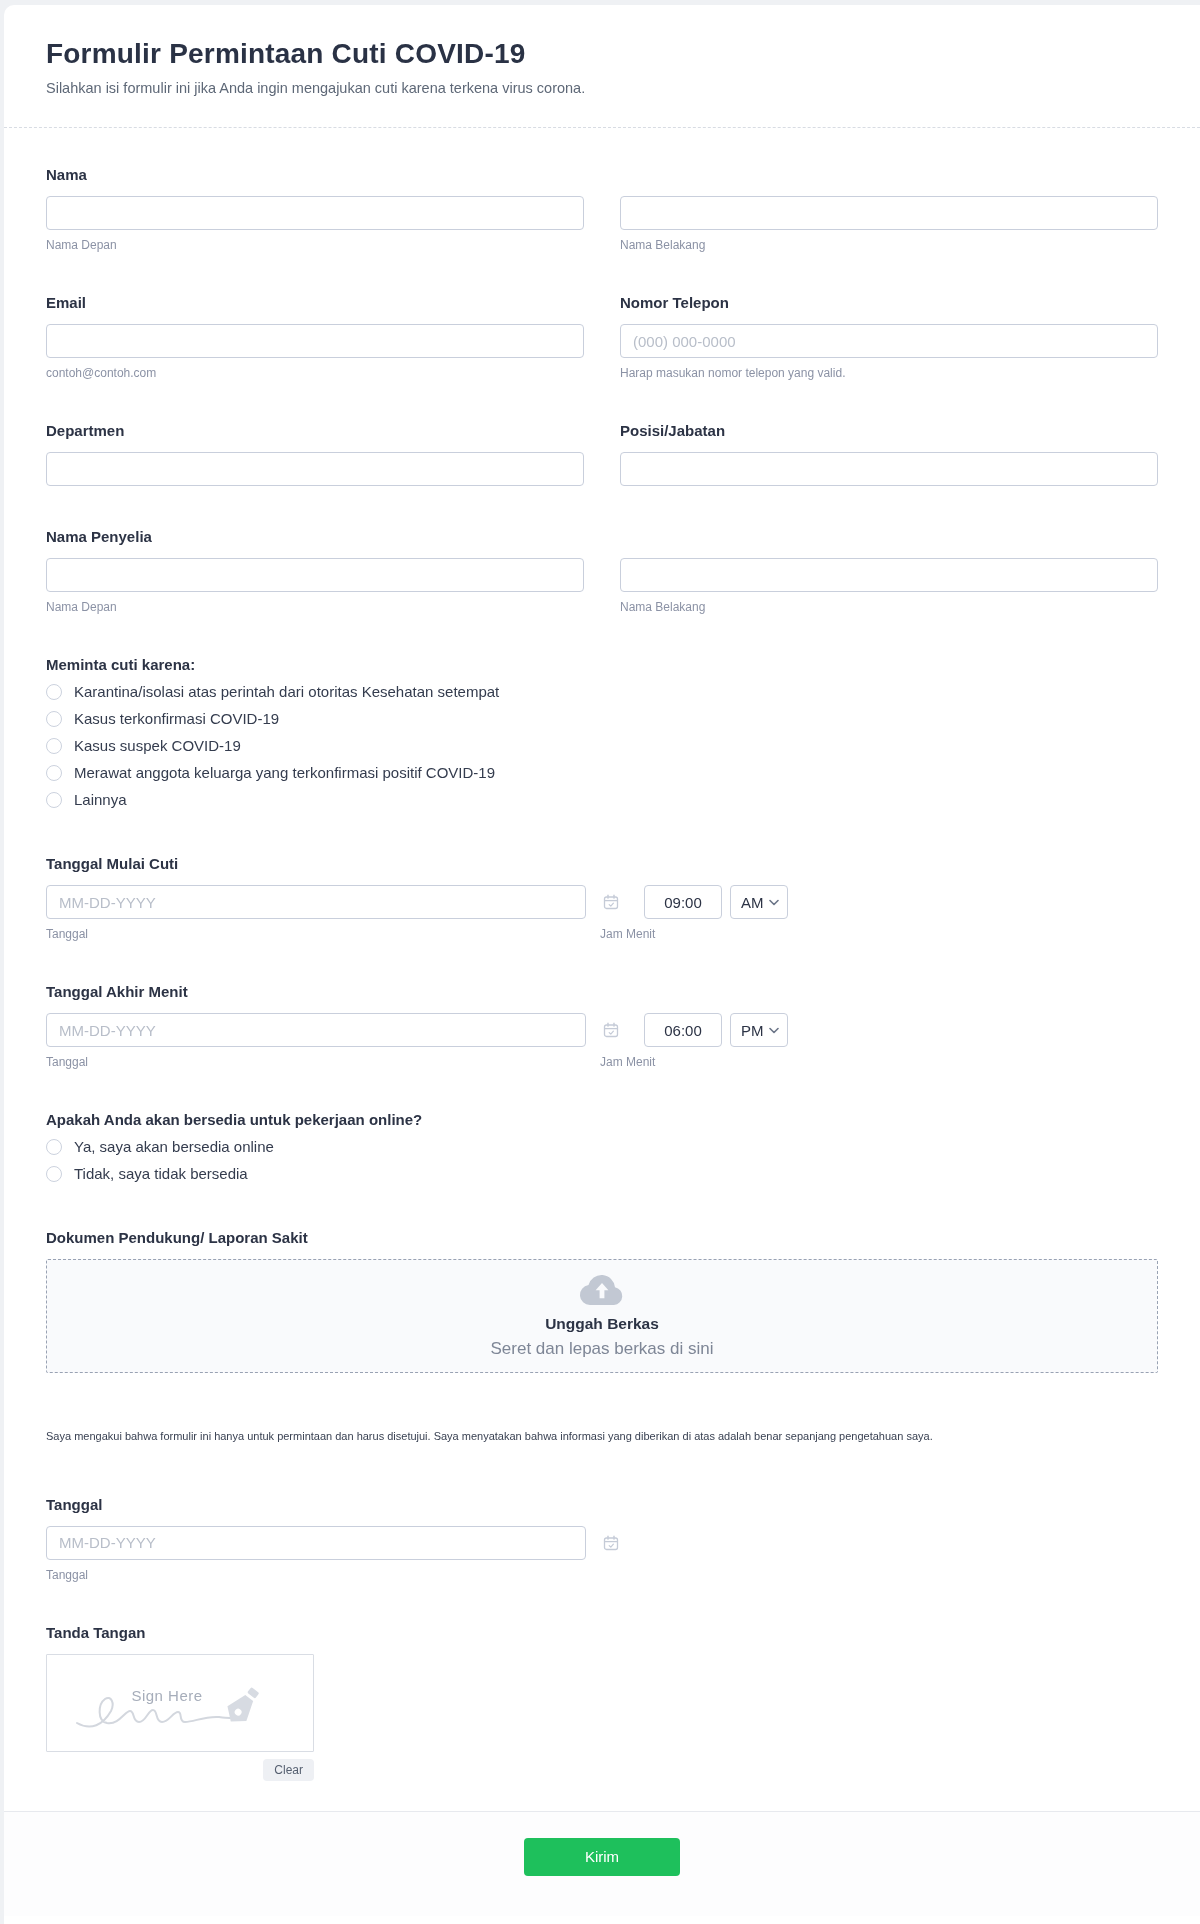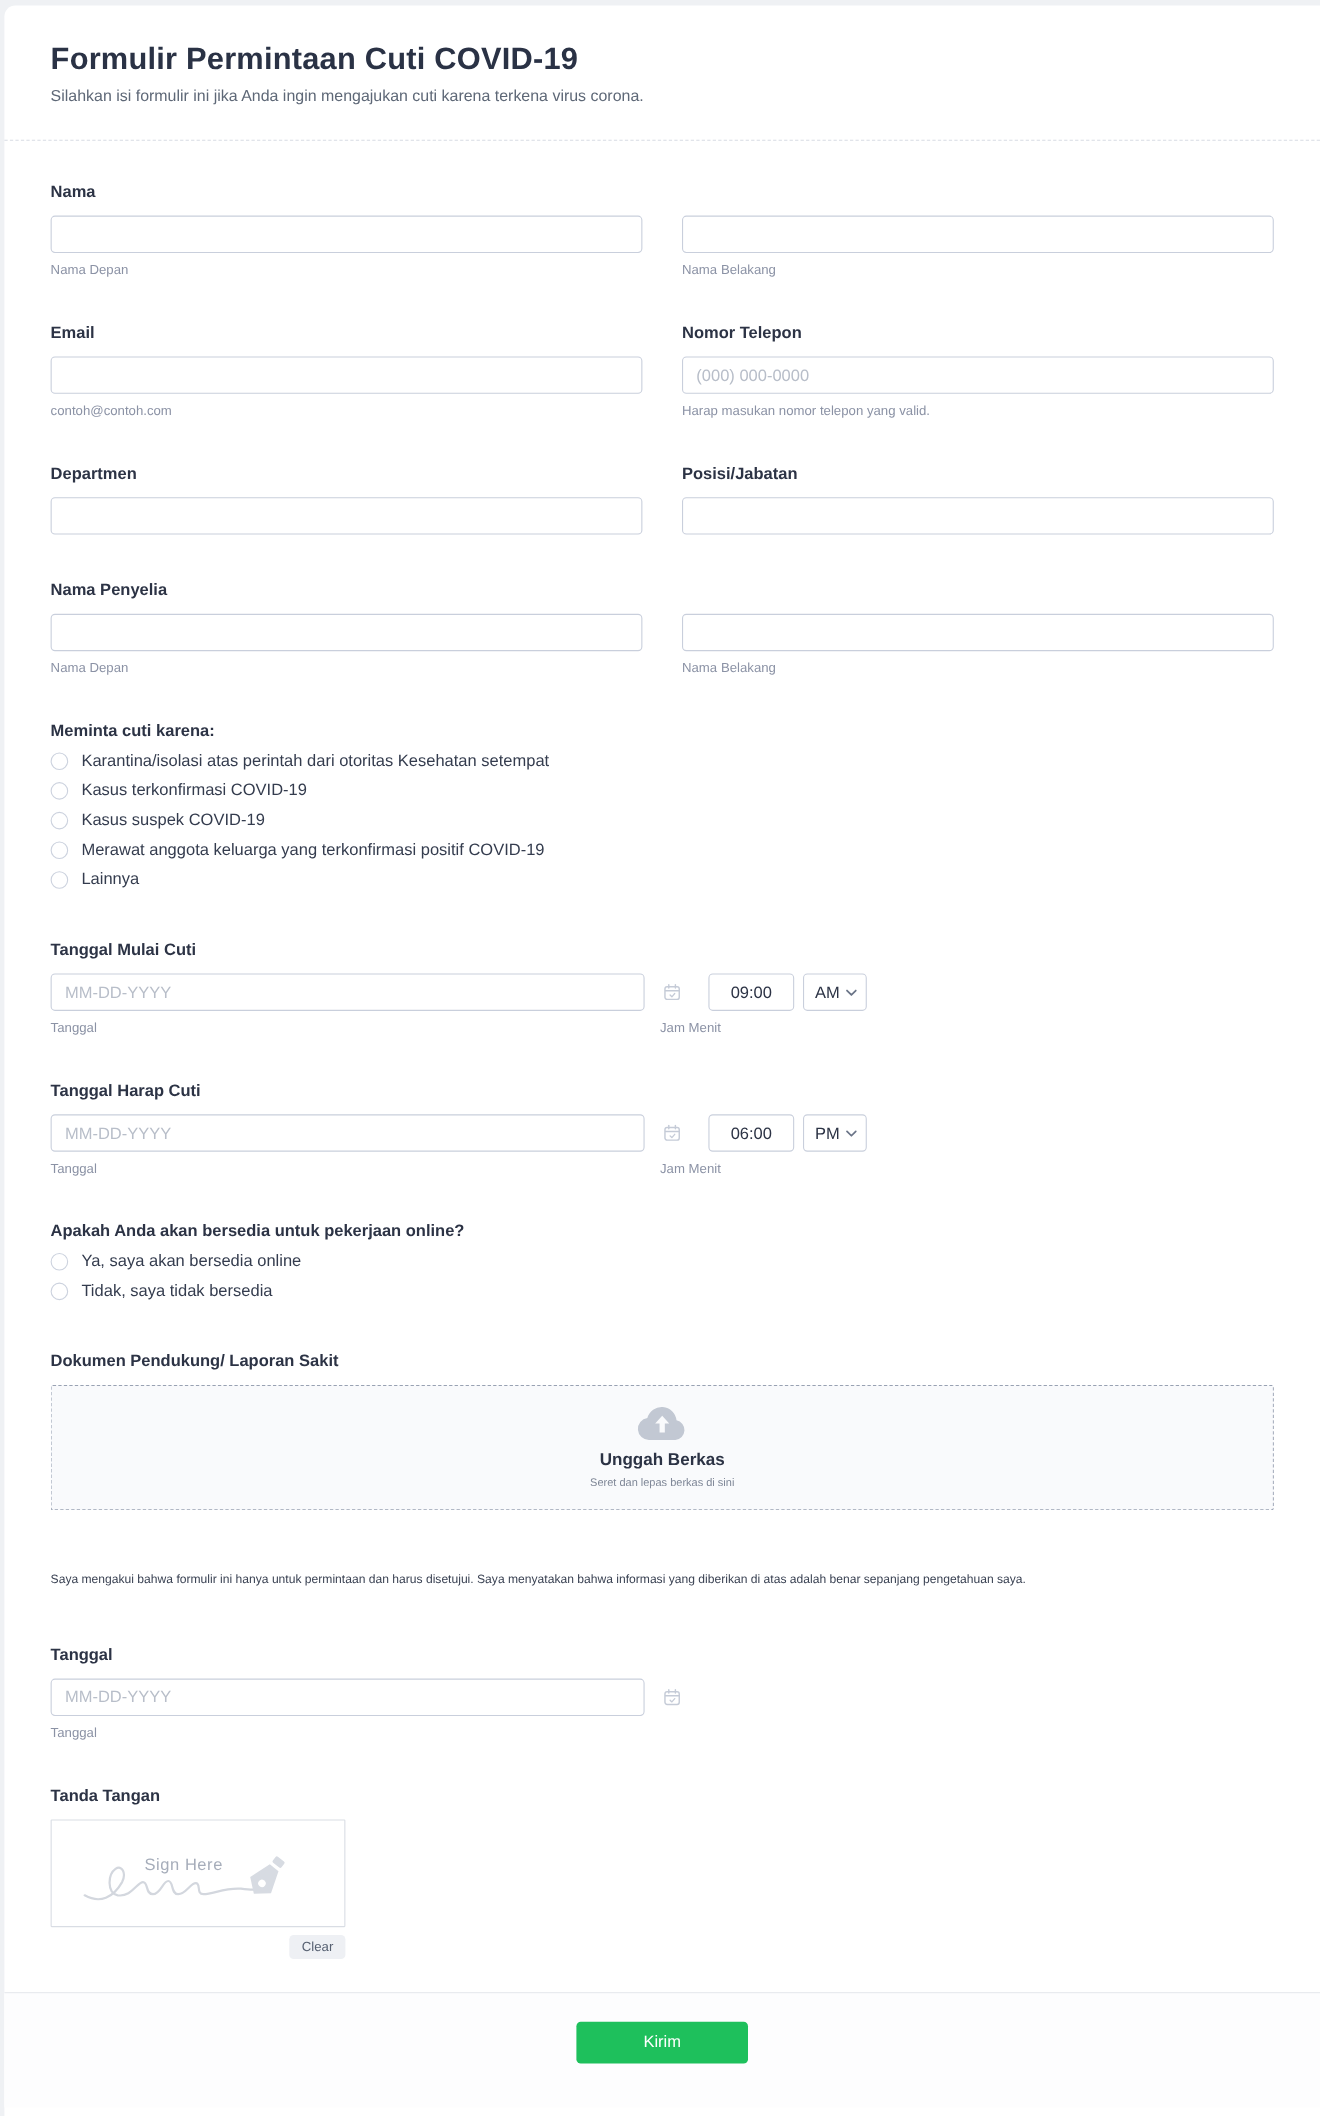--- a/index.html
+++ b/index.html
@@ -67,21 +67,21 @@
   .sub-time { margin-left: 14px; font-size: 12px; color: #8b92a5; }
   
   .upload-box {
     width: 100%; height: 114px;
     border: 1px dashed #99a2b3; border-radius: 2px;
     background: #f9fafc;
     display: flex; flex-direction: column; align-items: center; justify-content: center;
     cursor: pointer;
   }
   .upload-title { margin-top: 9px; font-size: 15.5px; font-weight: 700; color: #2c3345; }
-  .upload-hint { margin-top: 6px; font-size: 10px; color: #7e8696; }
+  .upload-hint { margin-top: 6px; font-size: 17px; color: #7e8696; }
   
   .statement { margin: 56px 0 52px 0; font-size: 11px; color: #3a4253; line-height: 1.35; }
   
   .sig-box {
     position: relative; width: 268px; height: 98px;
     border: 1px solid #d9dde4; border-radius: 1px; background: #fff; cursor: crosshair;
   }
   .sig-center {
     position: absolute; inset: 0;
     display: flex; align-items: center; justify-content: center;
@@ -227,21 +227,21 @@
           </svg>
         </div>
       </div>
       <div class="sub-row">
         <div class="sub-date">Tanggal</div>
         <div class="sub-time">Jam Menit</div>
       </div>
     </div>
 
     <div class="block">
-      <div class="q-label">Tanggal Harap Cuti</div>
+      <div class="q-label">Tanggal Akhir Menit</div>
       <div class="datetime-row">
         <div class="date-wrap">
           <input class="text-input date-input" type="text" placeholder="MM-DD-YYYY" style="">
           <svg class="cal-icon" width="16" height="16" viewBox="0 0 16 16">
             <rect x="1.5" y="3" width="13" height="11.5" rx="2" fill="none" stroke="#c5cbd7" stroke-width="1.3"></rect>
             <line x1="1.5" y1="6.6" x2="14.5" y2="6.6" stroke="#c5cbd7" stroke-width="1.3"></line>
             <line x1="5" y1="1.2" x2="5" y2="4.2" stroke="#c5cbd7" stroke-width="1.3" stroke-linecap="round"></line>
             <line x1="11" y1="1.2" x2="11" y2="4.2" stroke="#c5cbd7" stroke-width="1.3" stroke-linecap="round"></line>
             <path d="M6.2 10.6 l1.6 1.6 2.6-3" fill="none" stroke="#c5cbd7" stroke-width="1.2" stroke-linecap="round" stroke-linejoin="round"></path>
           </svg>

